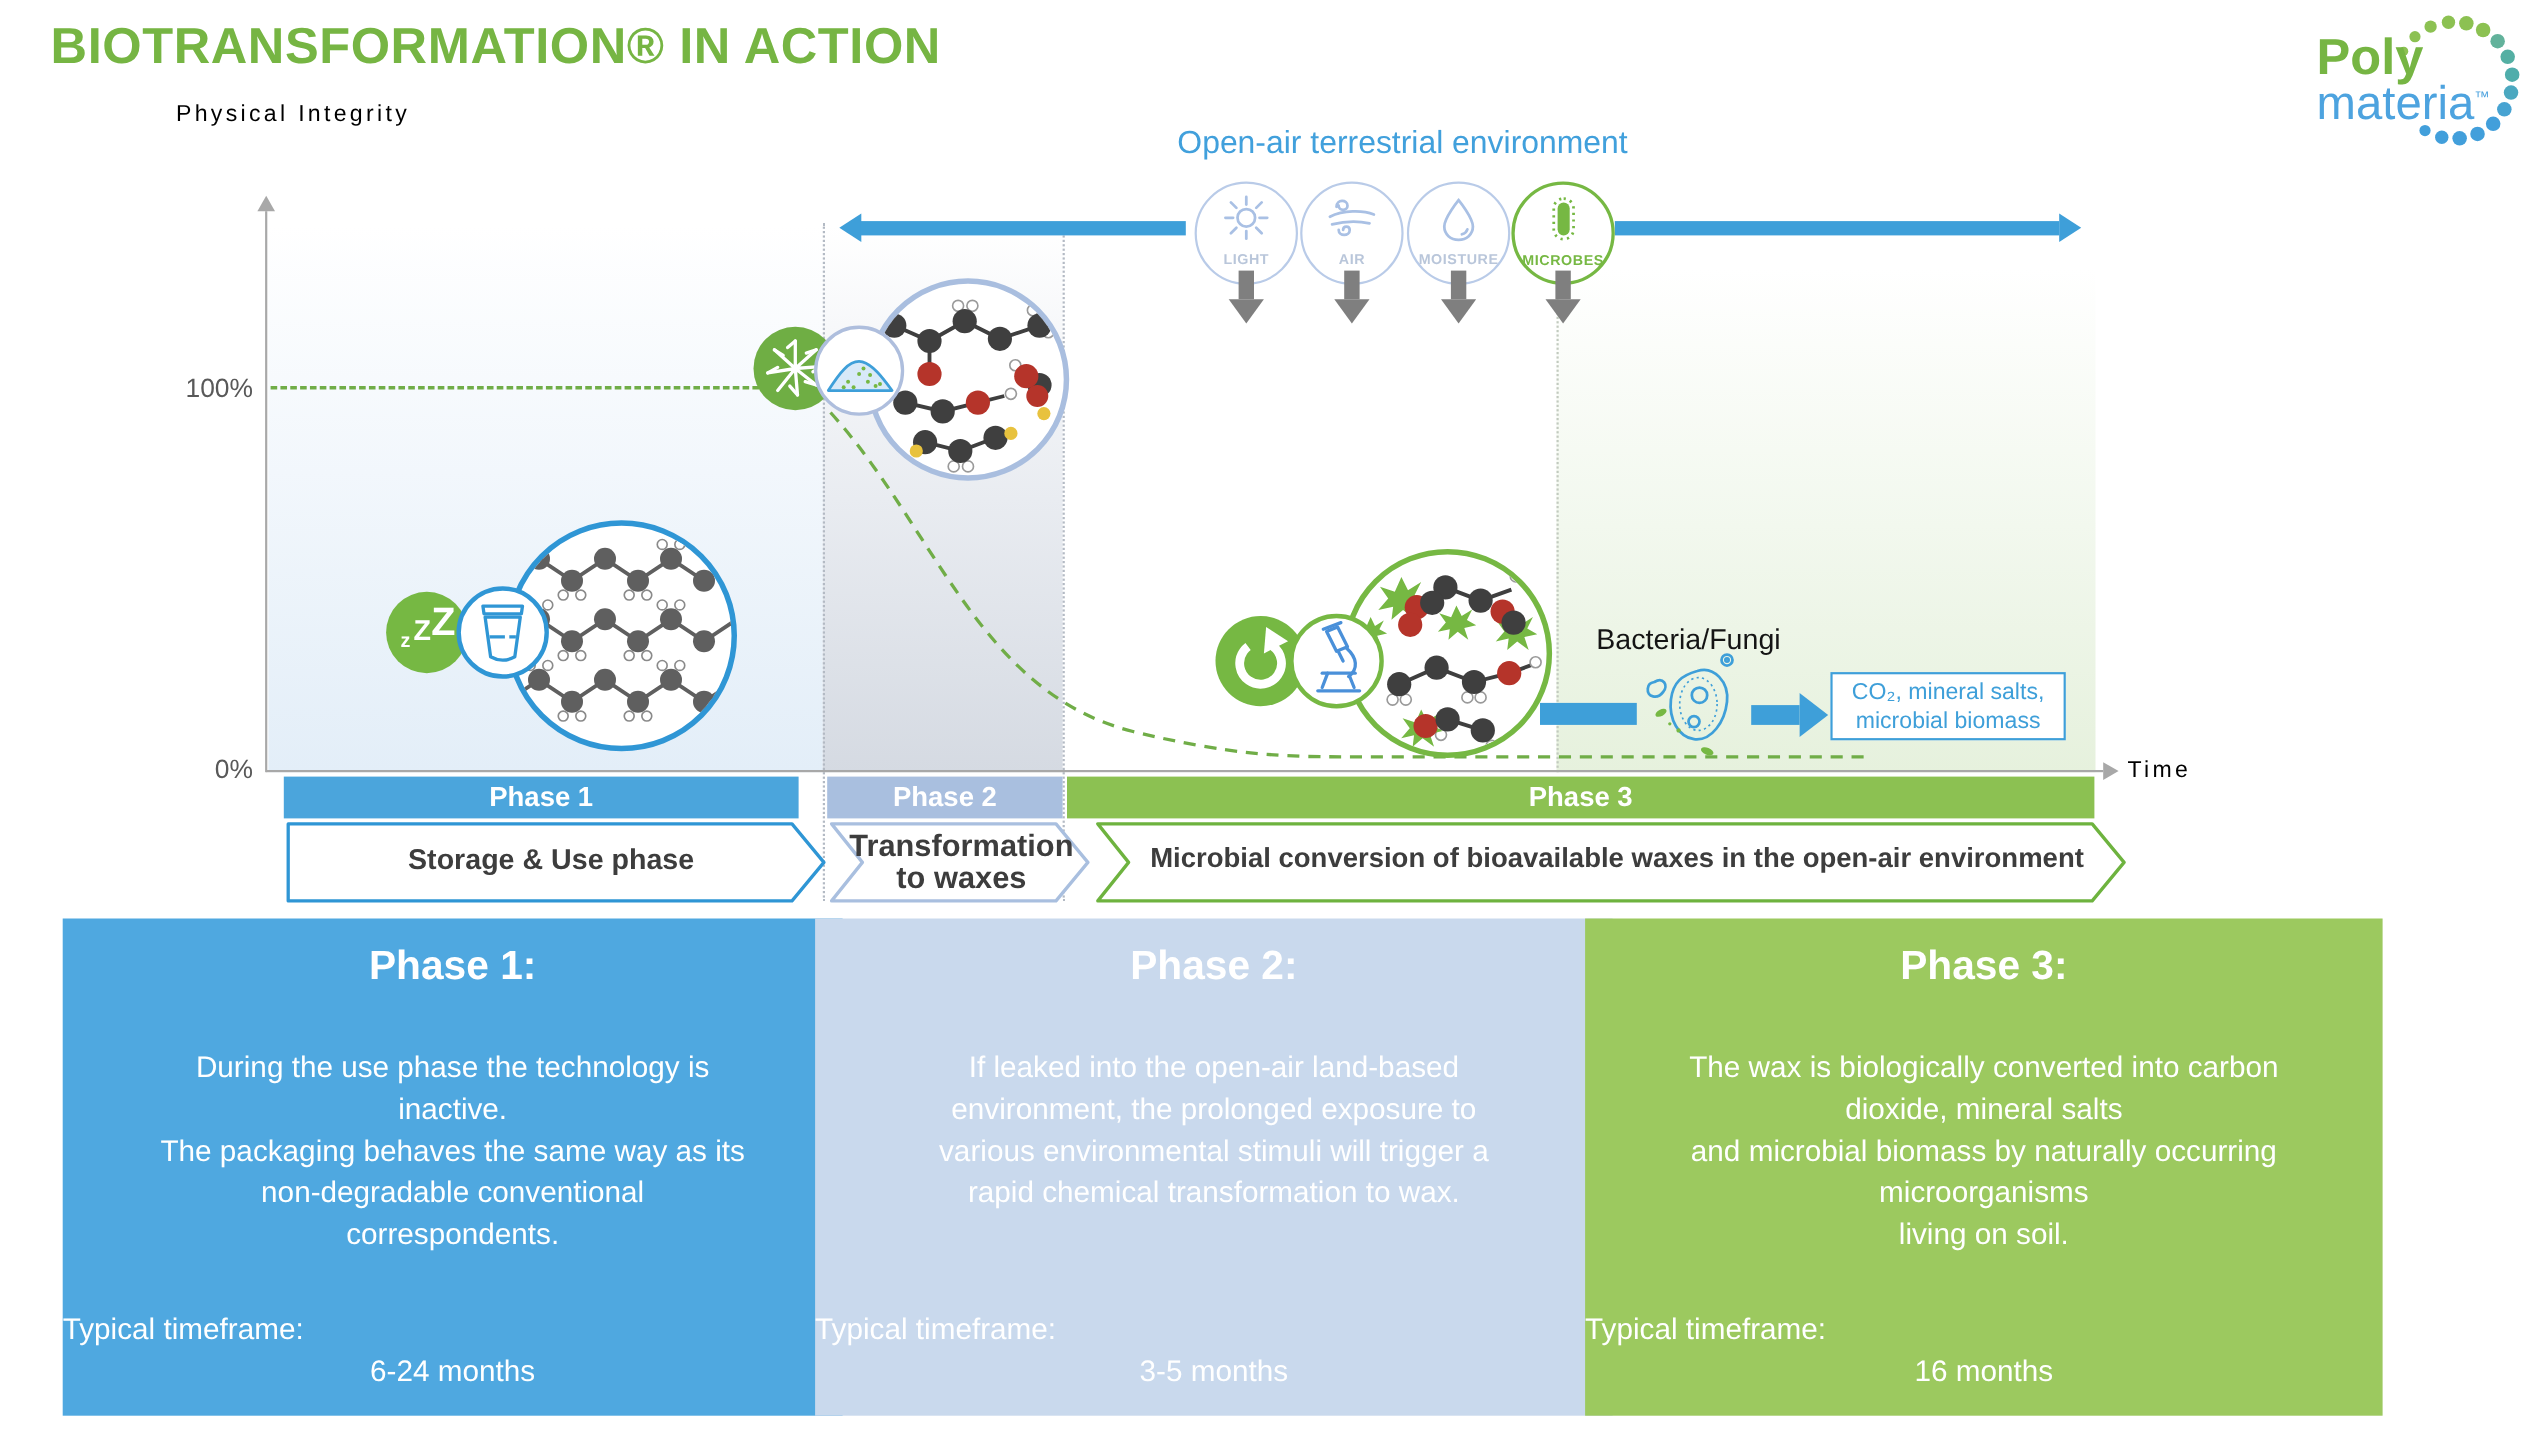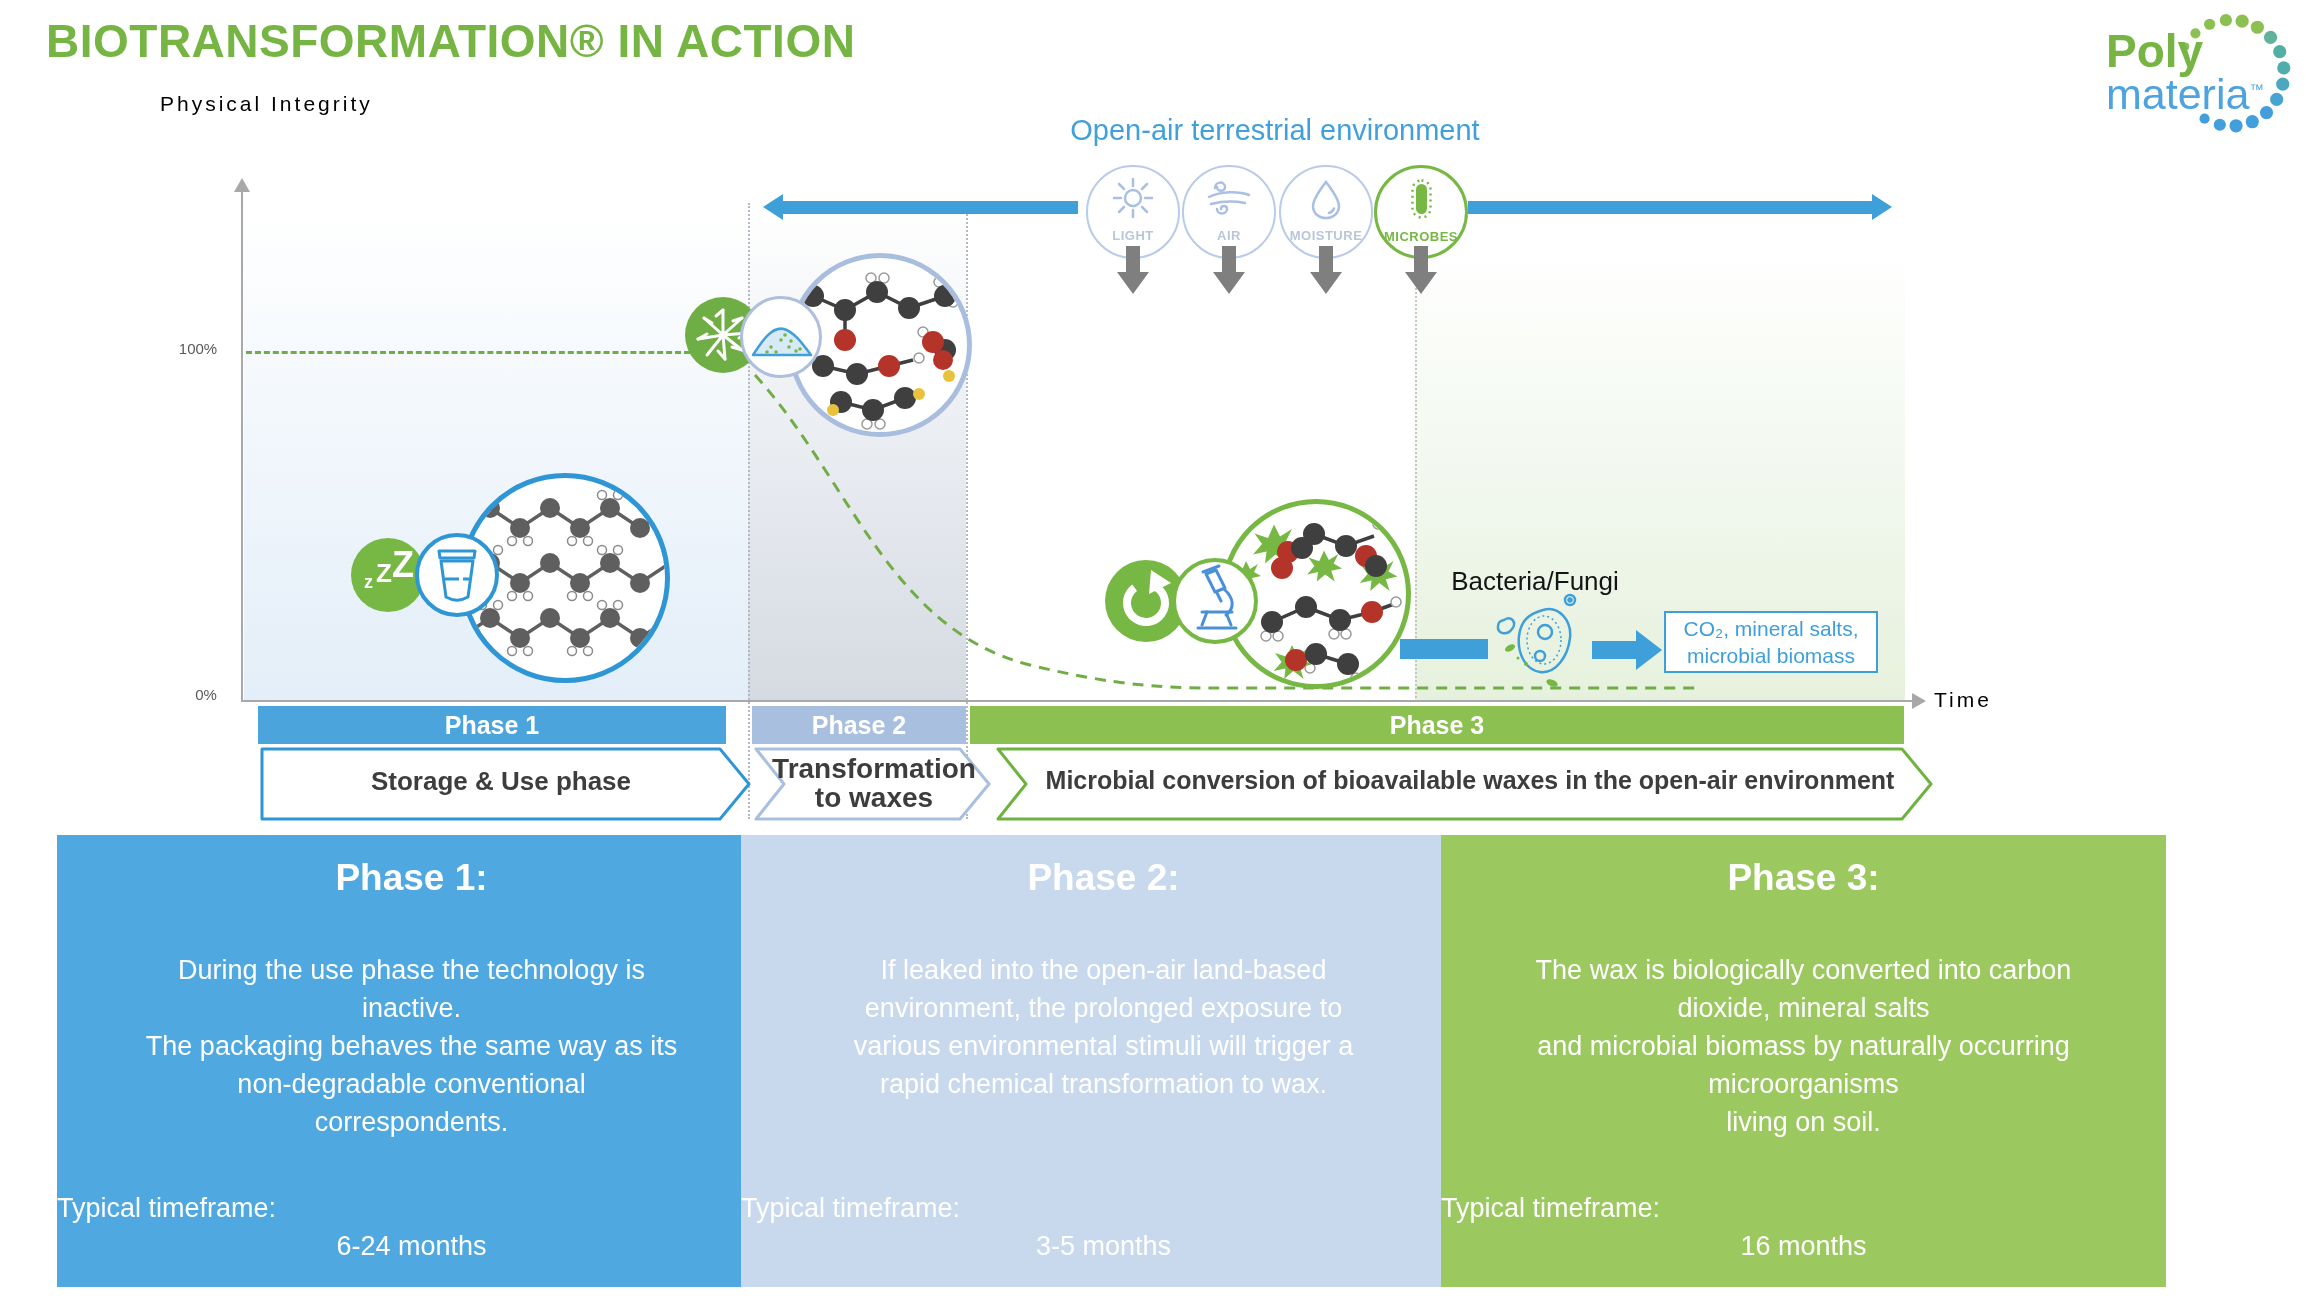--- a/index.html
+++ b/index.html
@@ -31,21 +31,21 @@
   
   .yaxis{left:241px;top:192px;width:2px;height:510px;background:#a8a8a8;}
   .yhead{left:234px;top:178px;width:0;height:0;border-left:8px solid transparent;
          border-right:8px solid transparent;border-bottom:14px solid #a8a8a8;}
   .xaxis{left:242px;top:700px;width:1670px;height:2px;background:#a8a8a8;}
   .xhead{left:1912px;top:693px;width:0;height:0;border-top:8px solid transparent;
          border-bottom:8px solid transparent;border-left:14px solid #a8a8a8;}
   .axlab{font-size:21px;font-weight:400;color:#000000;letter-spacing:3px;}
   .phys{left:160px;top:92px;}
   .time{left:1934px;top:688px;}
-  .tick{font-size:15px;color:#595959;text-align:center;}
+  .tick{font-size:24px;color:#595959;text-align:right;}
   .t100{left:166px;top:340px;width:64px;}
   .t0{left:182px;top:686px;width:48px;}
   .dash100{left:246px;top:351px;width:444px;border-top:3px dashed #70AD47;}
 
   
   .envlab{left:1040px;top:114px;width:470px;font-size:29px;color:#41A0DC;text-align:center;}
   .bshaft{height:13px;background:#3E9FD9;}
   .bheadL{width:0;height:0;border-top:13px solid transparent;border-bottom:13px solid transparent;
           border-right:20px solid #3E9FD9;}
   .bheadR{width:0;height:0;border-top:13px solid transparent;border-bottom:13px solid transparent;

